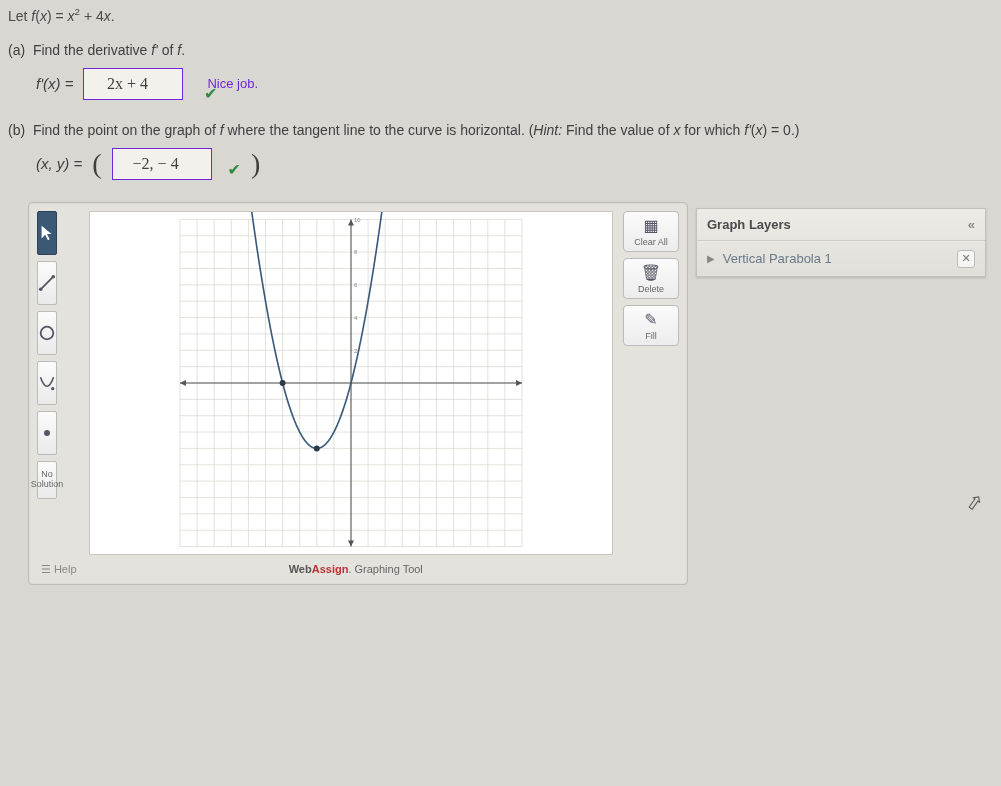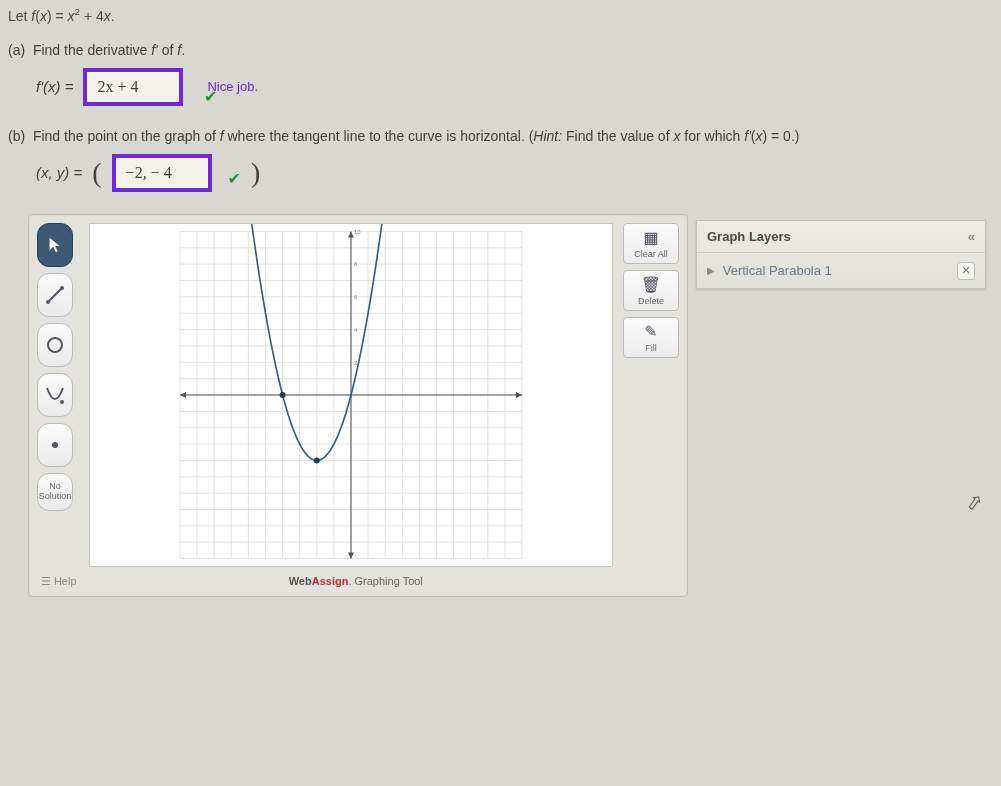--- a/index.html
+++ b/index.html
@@ -13,41 +13,42 @@
     position: relative;
   }
   .problem-area { padding: 6px 14px 12px 8px; }
   .qline { font-size: 14px; color: #4a4a4a; margin-bottom: 18px; }
   .part { margin: 8px 0 22px 0; font-size: 14px; color: #3f3f3f; }
   .part-label { display: inline; }
   .part-text { display: inline; }
   .answer-row { margin: 10px 0 0 28px; display: flex; align-items: center; gap: 10px; }
   .lhs { font-style: italic; font-size: 15px; }
   .answer-box {
-    display: inline-block; border: 4px solid #6d28d9; background: #f3f1ec;
+    display: inline-block; border: 1px solid #6d28d9; background: #f3f1ec;
     padding: 6px 22px 6px 10px; font-size: 16px; min-width: 100px;
     font-family: 'Times New Roman', serif;
+    text-align: center;
   }
   .feedback { font-size: 13px; color: #6d28d9; margin-left: 14px; }
   .check { color: #2e8b3e; font-size: 16px; margin-left: 6px; position: relative; top: 10px; }
   .big-paren { font-size: 28px; font-family: 'Times New Roman', serif; vertical-align: middle; }
   .hint-i { font-style: italic; }
   sup { font-size: 0.7em; }
 
   
   .tool-wrap { margin: 6px 0 0 20px; display: flex; align-items: flex-start; }
   .graph-tool {
     width: 660px; background: #e4e2dd; border: 1px solid #bfbdb6;
     border-radius: 4px; padding: 8px; position: relative;
     box-shadow: inset 0 0 3px rgba(0,0,0,0.08);
   }
   .tool-body { display: flex; gap: 6px; }
   .palette { display: flex; flex-direction: column; gap: 6px; width: 46px; }
   .pal-btn {
-    width: 36px; height: 44px; border: 1px solid #bbb; border-radius: 12px;
+    width: 20px; height: 44px; border: 1px solid #bbb; border-radius: 2px;
     background: linear-gradient(#fbfbfb,#eaeaea); display: flex;
     align-items: center; justify-content: center; font-size: 11px;
     color: #666; cursor: pointer;
   }
   .pal-btn.active { background: #3b5874; border-color: #2c4258; color: #fff; }
   .pal-btn.nosol { height: 38px; font-size: 9px; line-height: 1.1; text-align: center; flex-direction: column; }
   .canvas-box {
     flex: 1; background: #fff; border: 1px solid #c9c7c0; position: relative;
     height: 344px; overflow: hidden;
   }

